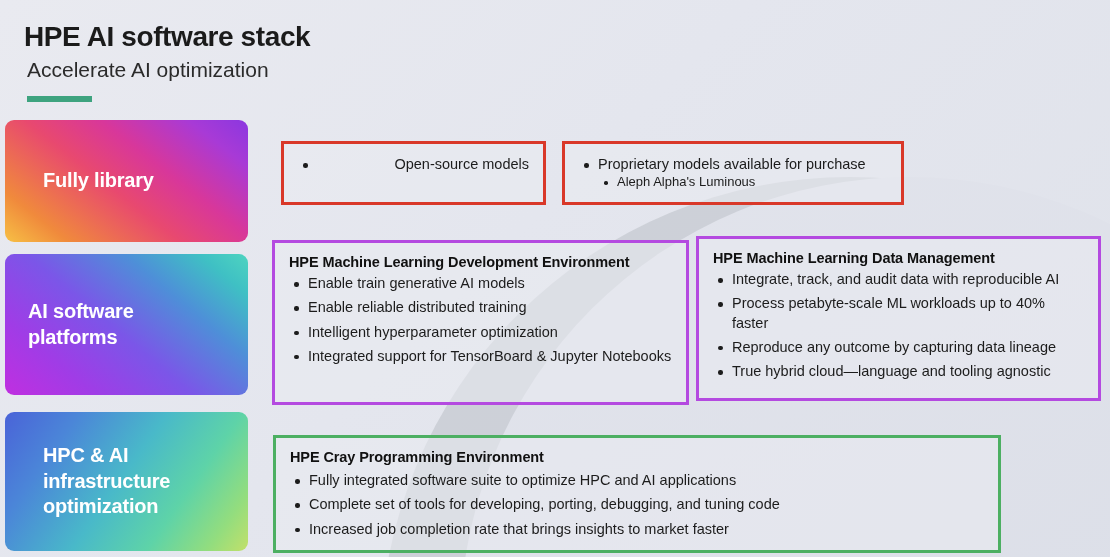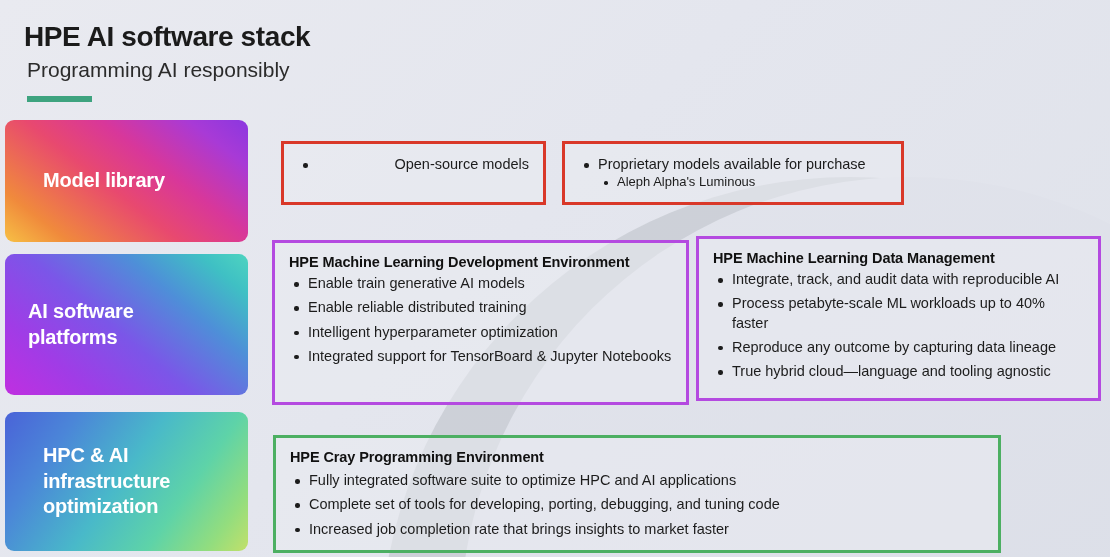--- a/index.html
+++ b/index.html
@@ -127,26 +127,26 @@
 </head>
 <body>
 
 <div id="slide">
 
   <div class="swoosh swoosh-a"></div>
   <div class="swoosh swoosh-b"></div>
 
   <div class="header">
     <div class="title">HPE AI software stack</div>
-    <div class="subtitle">Programming AI responsibly</div>
+    <div class="subtitle">Accelerate AI optimization</div>
     <div class="accent-bar"></div>
   </div>
 
   <div class="layer-block" id="block-model">
-    <span>Model library</span>
+    <span>Fully library</span>
   </div>
   <div class="layer-block" id="block-platforms">
     <span>AI software<br>platforms</span>
   </div>
   <div class="layer-block" id="block-infra">
     <span>HPC &amp; AI<br>infrastructure<br>optimization</span>
   </div>
 
   <div class="cbox red" id="box-open-source">
     <ul class="bullets">

